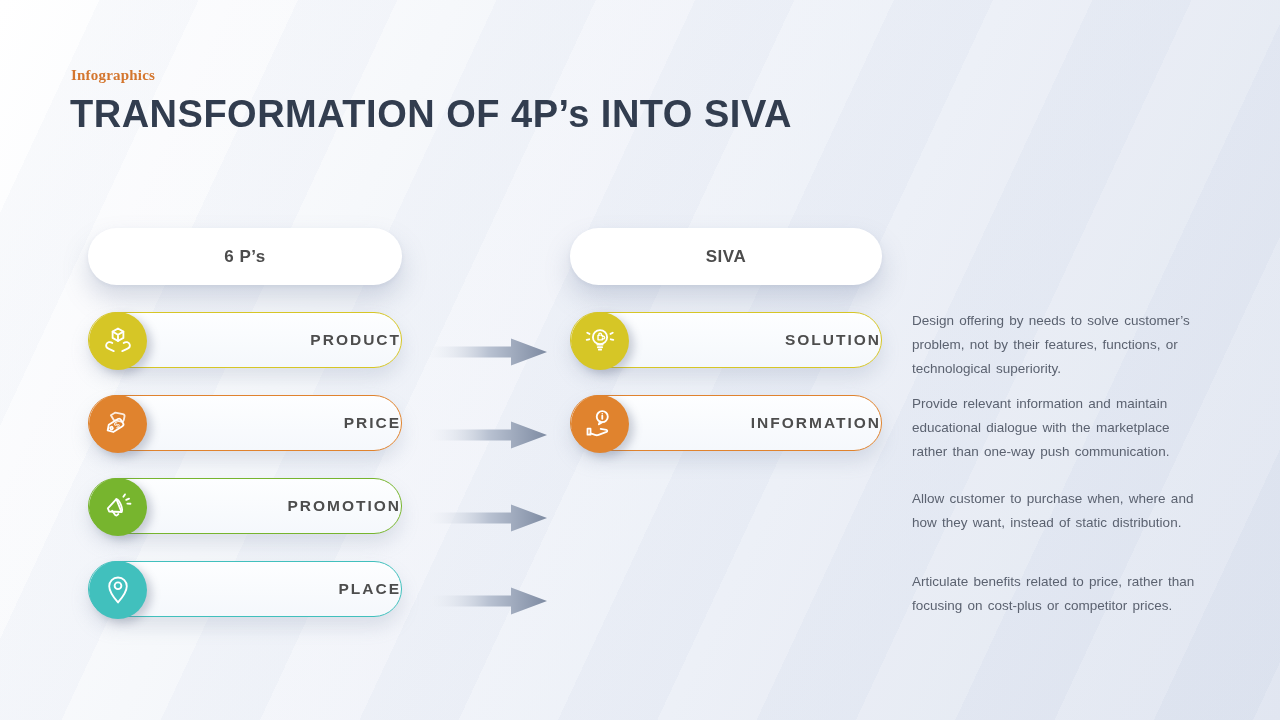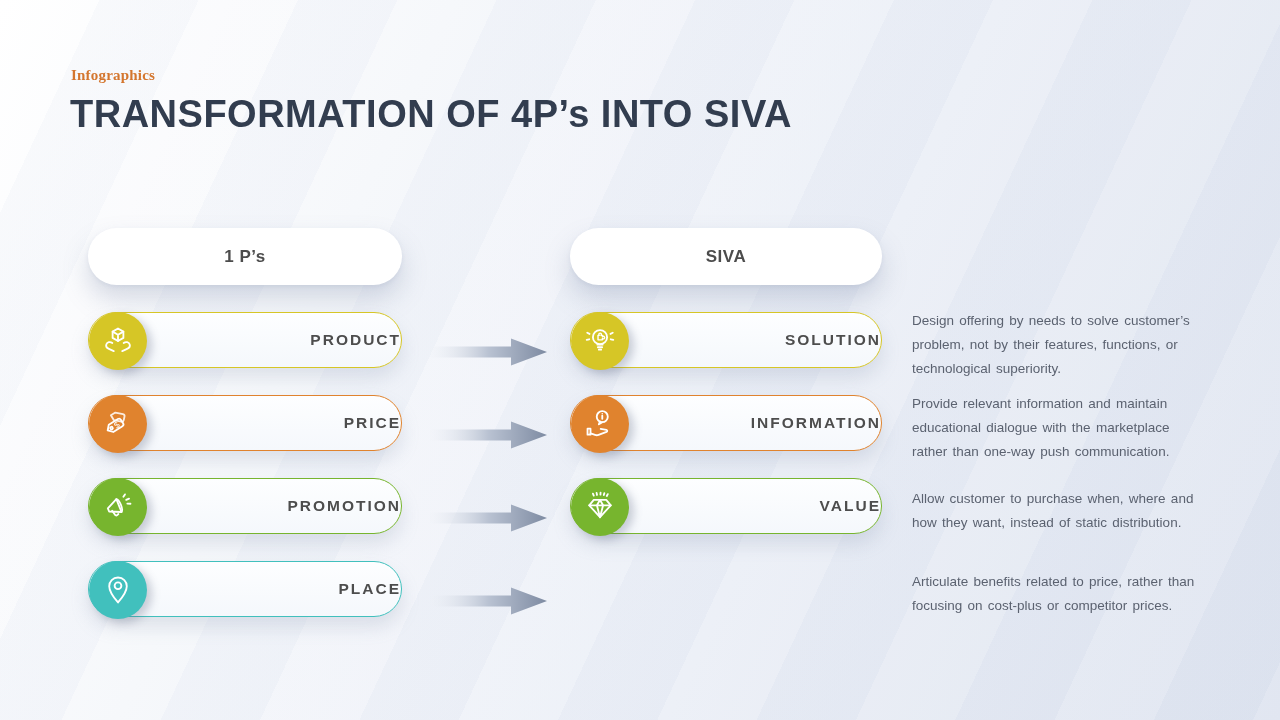--- a/index.html
+++ b/index.html
@@ -78,21 +78,21 @@
     </linearGradient>
   </defs>
 </svg>
 
 <div class="slide">
 
   <div class="eyebrow">Infographics</div>
   <h1 class="title">TRANSFORMATION OF 4P’s INTO SIVA</h1>
 
   <div class="col-header left">
-    <span>1 P’s</span>
+    <span>6 P’s</span>
   </div>
   <div class="col-header right">
     <span>SIVA</span>
   </div>
 
   <div class="row r0" style="--c: #d6c626;">
     <div class="pill left-pill">
       <span class="circle">
         <svg width="34" height="34" viewBox="0 0 24 24" fill="none" stroke="#ffffff" stroke-width="1.3" stroke-linecap="round" stroke-linejoin="round">
           <path d="M12 3.2 L15.8 5.4 V9.8 L12 12 L8.2 9.8 V5.4 Z"></path>
@@ -165,30 +165,20 @@
             <path d="M7.2 12.9 L8 16.3 C8.1 16.9 8.7 17.3 9.3 17.1 L10.4 16.7"></path>
           </g>
           <path d="M15.8 4.8 L16.9 3.1 M17.8 7 L19.8 6.1 M18.6 9.6 L20.8 9.7"></path>
         </svg>
       </span>
       <span class="pill-label">PROMOTION</span>
     </div>
     <svg class="arrow" width="122" height="40" viewBox="0 0 122 40">
       <path d="M2 14.5 H83 V6.5 L119 20 L83 33.5 V25.5 H2 Z" fill="url(#arrowGrad)"></path>
     </svg>
-    <div class="pill right-pill">
-      <span class="circle">
-        <svg width="34" height="34" viewBox="0 0 24 24" fill="none" stroke="#ffffff" stroke-width="1.3" stroke-linecap="round" stroke-linejoin="round">
-          <path d="M7.6 7 H16.4 L19.6 10.8 L12 19.2 L4.4 10.8 Z"></path>
-          <path d="M4.4 10.8 H19.6 M9.8 10.8 L12 19.2 M14.2 10.8 L12 19.2 M9.8 10.8 L12 7 L14.2 10.8"></path>
-          <path d="M7.6 4 L7 2.6 M9.9 3.5 L9.6 2 M12.3 3.3 L12.4 1.8 M14.7 3.6 L15.1 2.2 M16.8 4.2 L17.5 2.9"></path>
-        </svg>
-      </span>
-      <span class="pill-label">VALUE</span>
-    </div>
     <p class="desc">Allow customer to purchase when, where and how they want, instead of static distribution.</p>
   </div>
 
   <div class="row r3" style="--c: #41c0bd;">
     <div class="pill left-pill">
       <span class="circle">
         <svg width="34" height="34" viewBox="0 0 24 24" fill="none" stroke="#ffffff" stroke-width="1.3" stroke-linecap="round" stroke-linejoin="round">
           <path d="M12 3.2 C8.4 3.2 5.8 5.9 5.8 9.3 C5.8 13.6 12 20.8 12 20.8 C12 20.8 18.2 13.6 18.2 9.3 C18.2 5.9 15.6 3.2 12 3.2 Z"></path>
           <circle cx="12" cy="9" r="2.4"></circle>
         </svg>

